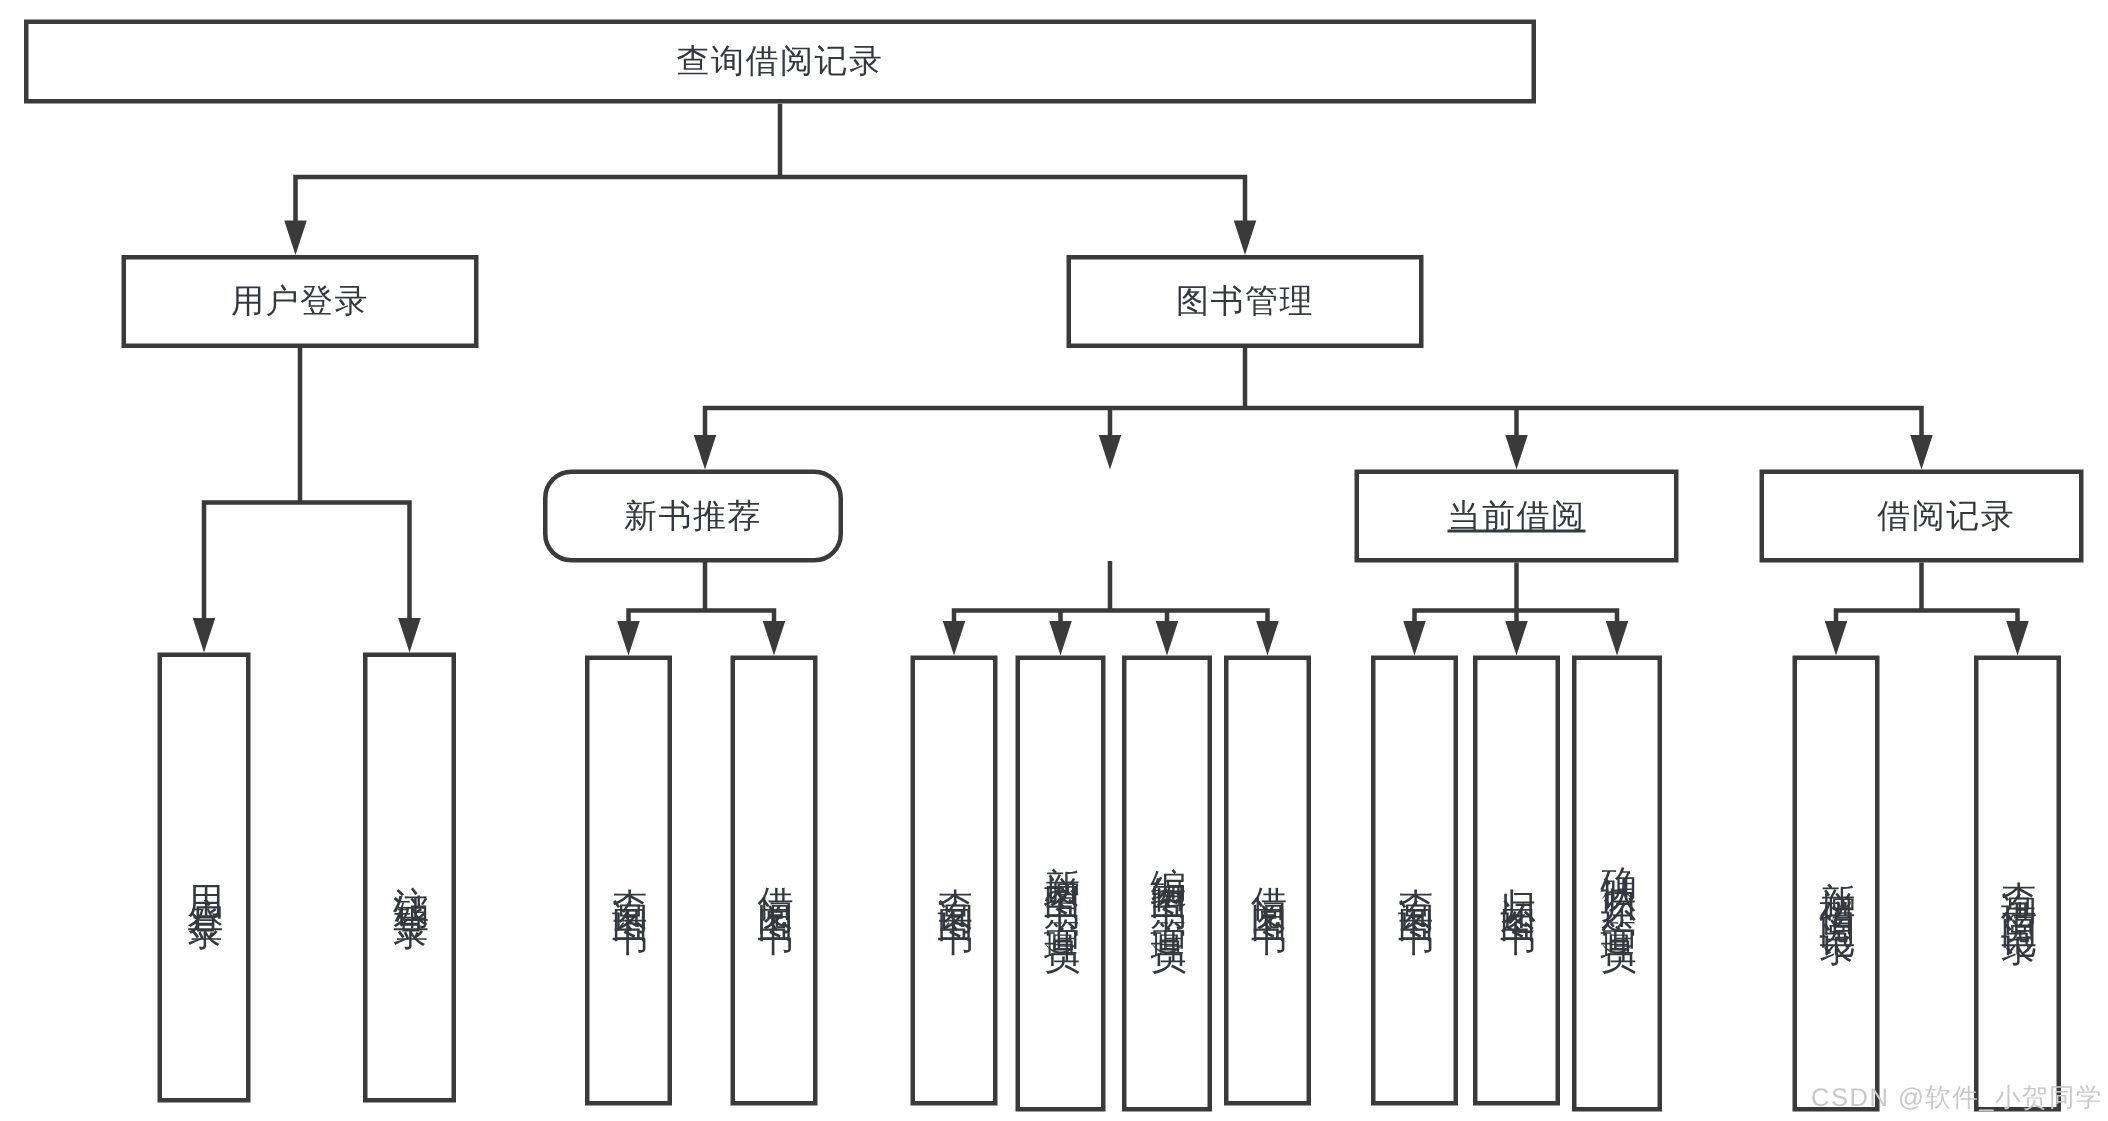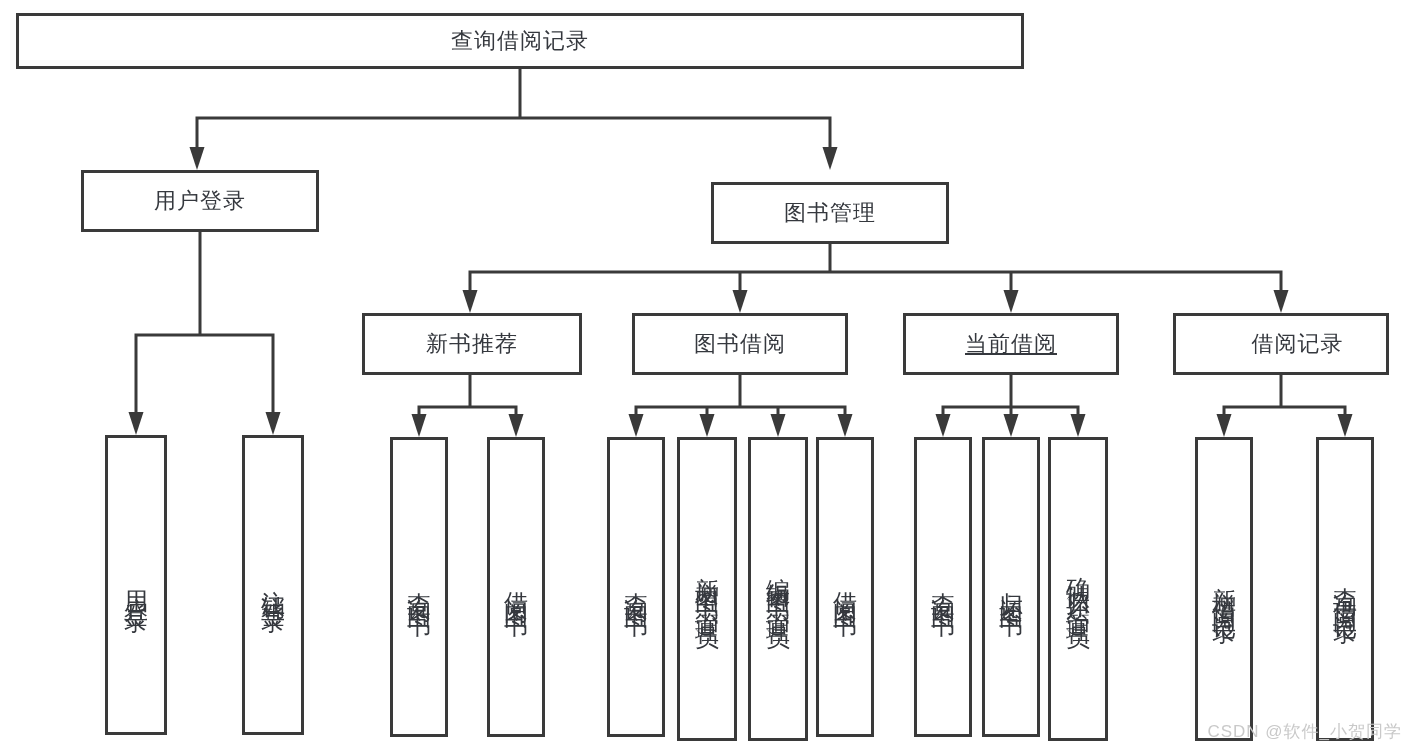--- a/index.html
+++ b/index.html
@@ -41,22 +41,22 @@
     writing-mode: vertical-rl;
     text-orientation: mixed;
     font-size: 24px;
     letter-spacing: 7px;
     line-height: 1;
     white-space: nowrap;
   }
   
   .n-root            { left: 16px;   top: 13px;  width: 1008px; height: 56px; }
   .n-user-login      { left: 81px;   top: 170px; width: 238px;  height: 62px; }
-  .n-book-mgmt       { left: 711px;  top: 170px; width: 238px;  height: 62px; margin-top: 12px; }
-  .n-new-book        { left: 362px;  top: 313px; width: 220px;  height: 62px; }
+  .n-book-mgmt       { left: 711px;  top: 170px; width: 238px;  height: 62px; }
+  .n-new-book        { left: 362px;  top: 313px; width: 200px;  height: 62px; border-radius: 19px; }
   .n-book-borrow     { left: 632px;  top: 313px; width: 216px;  height: 62px; }
   .n-current-borrow  { left: 903px;  top: 313px; width: 216px;  height: 62px; text-decoration: underline; }
   .n-borrow-record   { left: 1173px; top: 313px; width: 216px;  height: 62px; padding-left: 33px; }
 
   .l-user-login      { left: 105px;  top: 435px; width: 62px; height: 300px; }
   .l-logout          { left: 242px;  top: 435px; width: 62px; height: 300px; }
   .l-query-1         { left: 390px;  top: 437px; width: 58px; height: 300px; }
   .l-borrow-1        { left: 487px;  top: 437px; width: 58px; height: 300px; }
   .l-query-2         { left: 607px;  top: 437px; width: 58px; height: 300px; }
   .l-add-book        { left: 677px;  top: 437px; width: 60px; height: 304px; }
@@ -115,21 +115,20 @@
       <polygon points="1337.5,414 1352.5,414 1345,437"></polygon>
     </g>
   </svg>
 
   <div class="node h-node n-root">查询借阅记录</div>
 
   <div class="node h-node n-user-login">用户登录</div>
   <div class="node h-node n-book-mgmt">图书管理</div>
 
   <div class="node h-node n-new-book">新书推荐</div>
-  <div class="node h-node n-book-borrow">图书借阅</div>
   <div class="node h-node n-current-borrow">当前借阅</div>
   <div class="node h-node n-borrow-record">借阅记录</div>
 
   <div class="node v-node l-user-login">
     <span>用户登录</span>
   </div>
   <div class="node v-node l-logout">
     <span>注销登录</span>
   </div>
 

